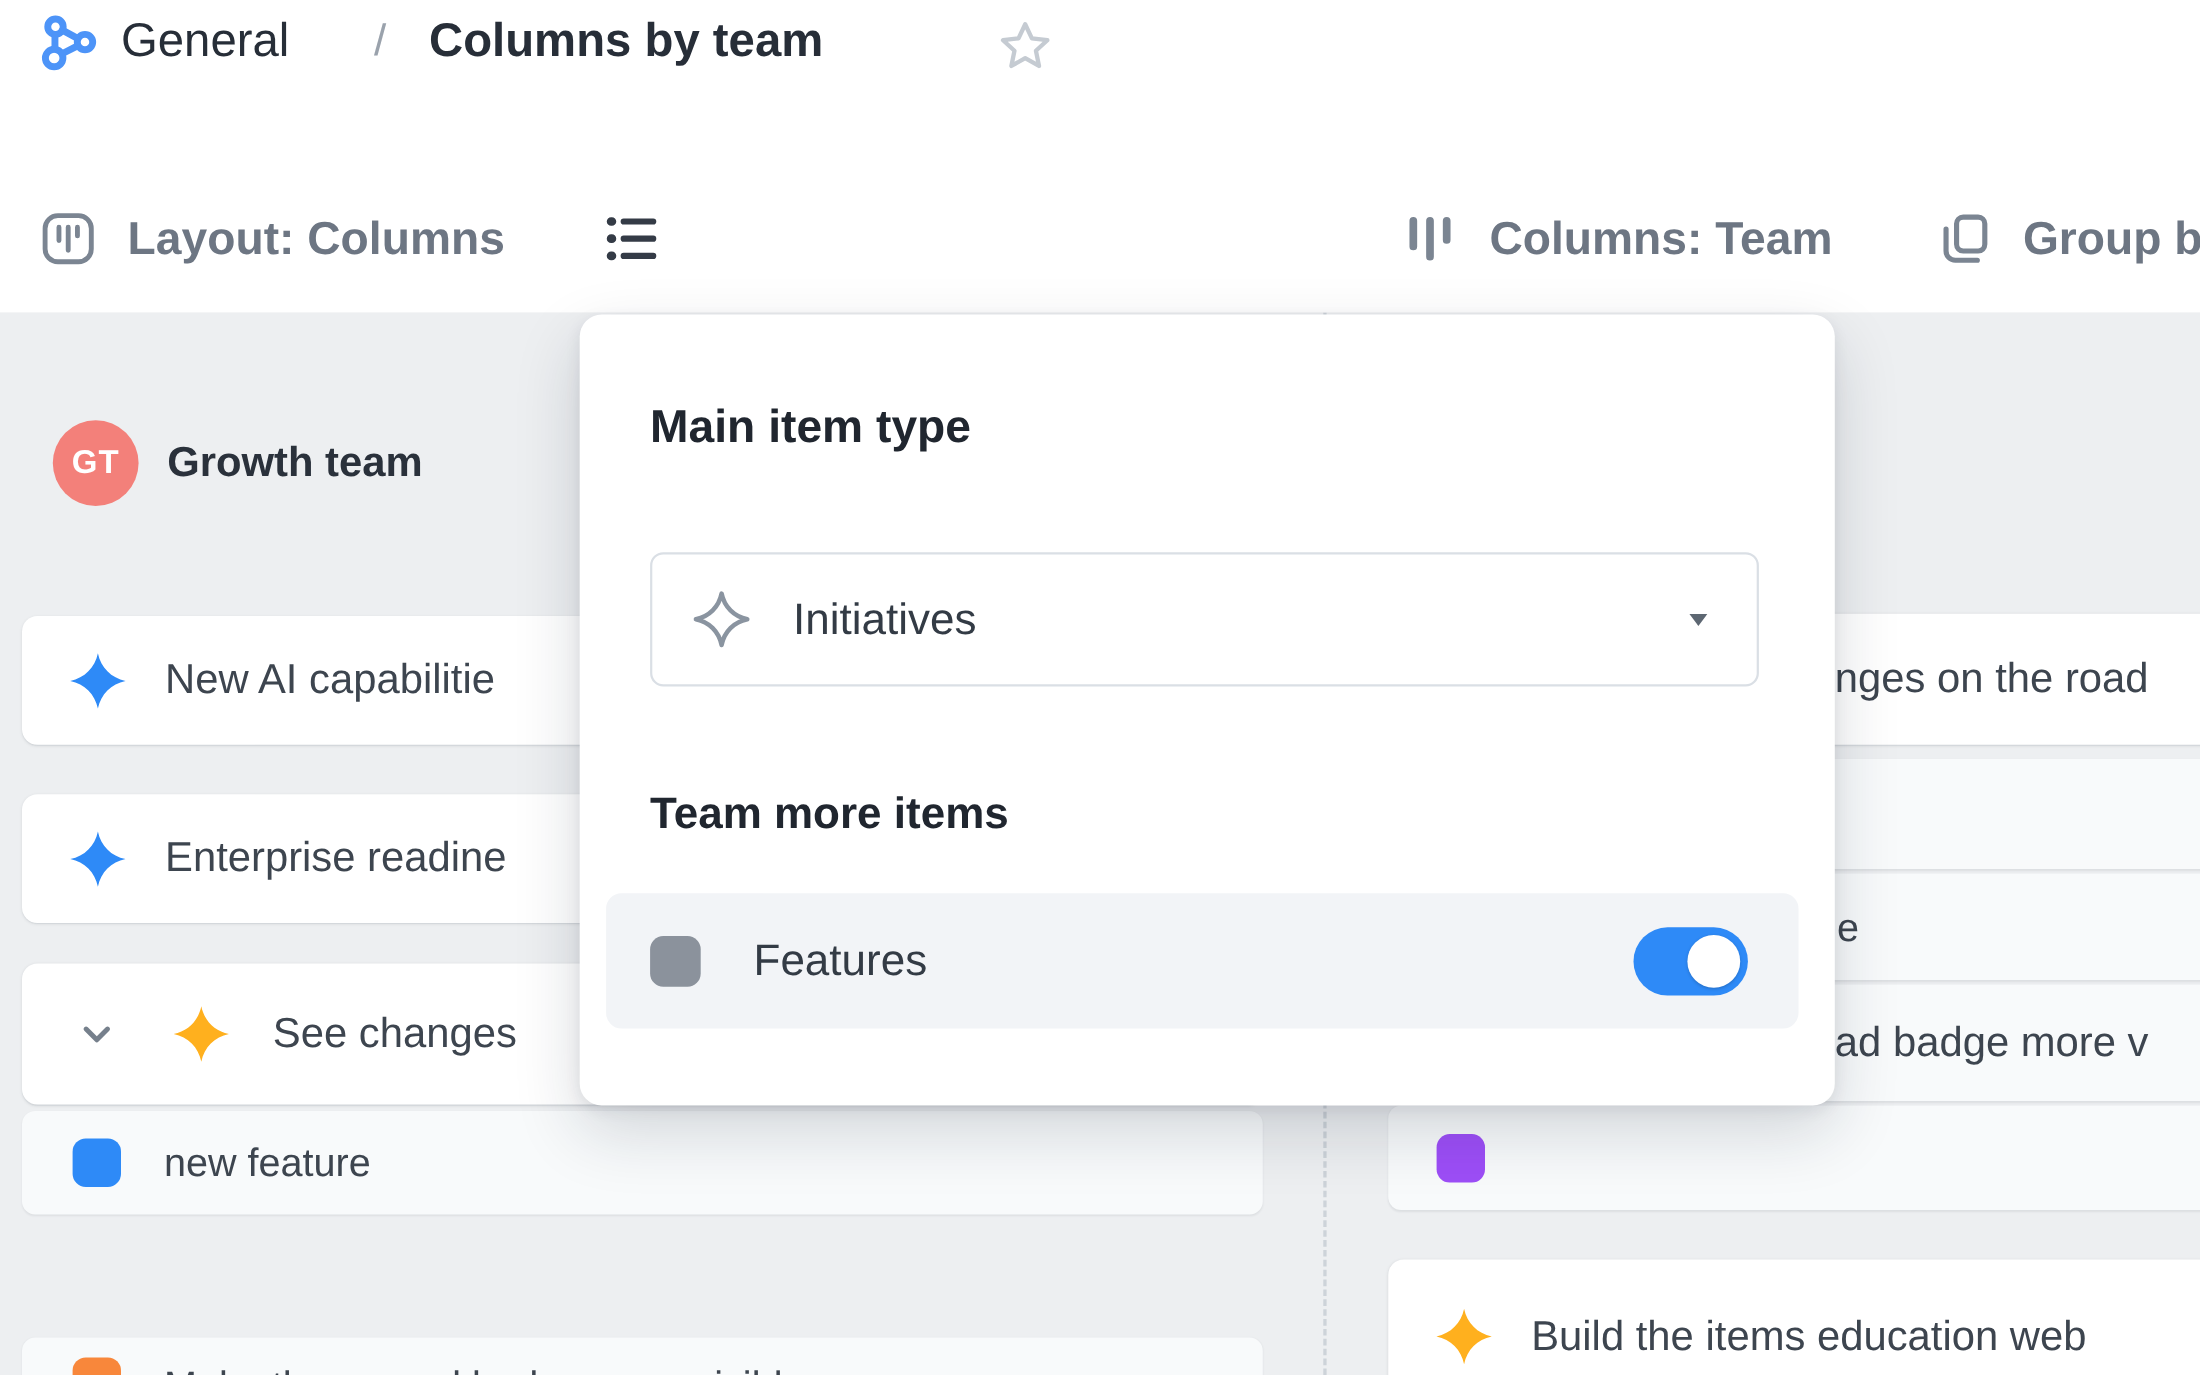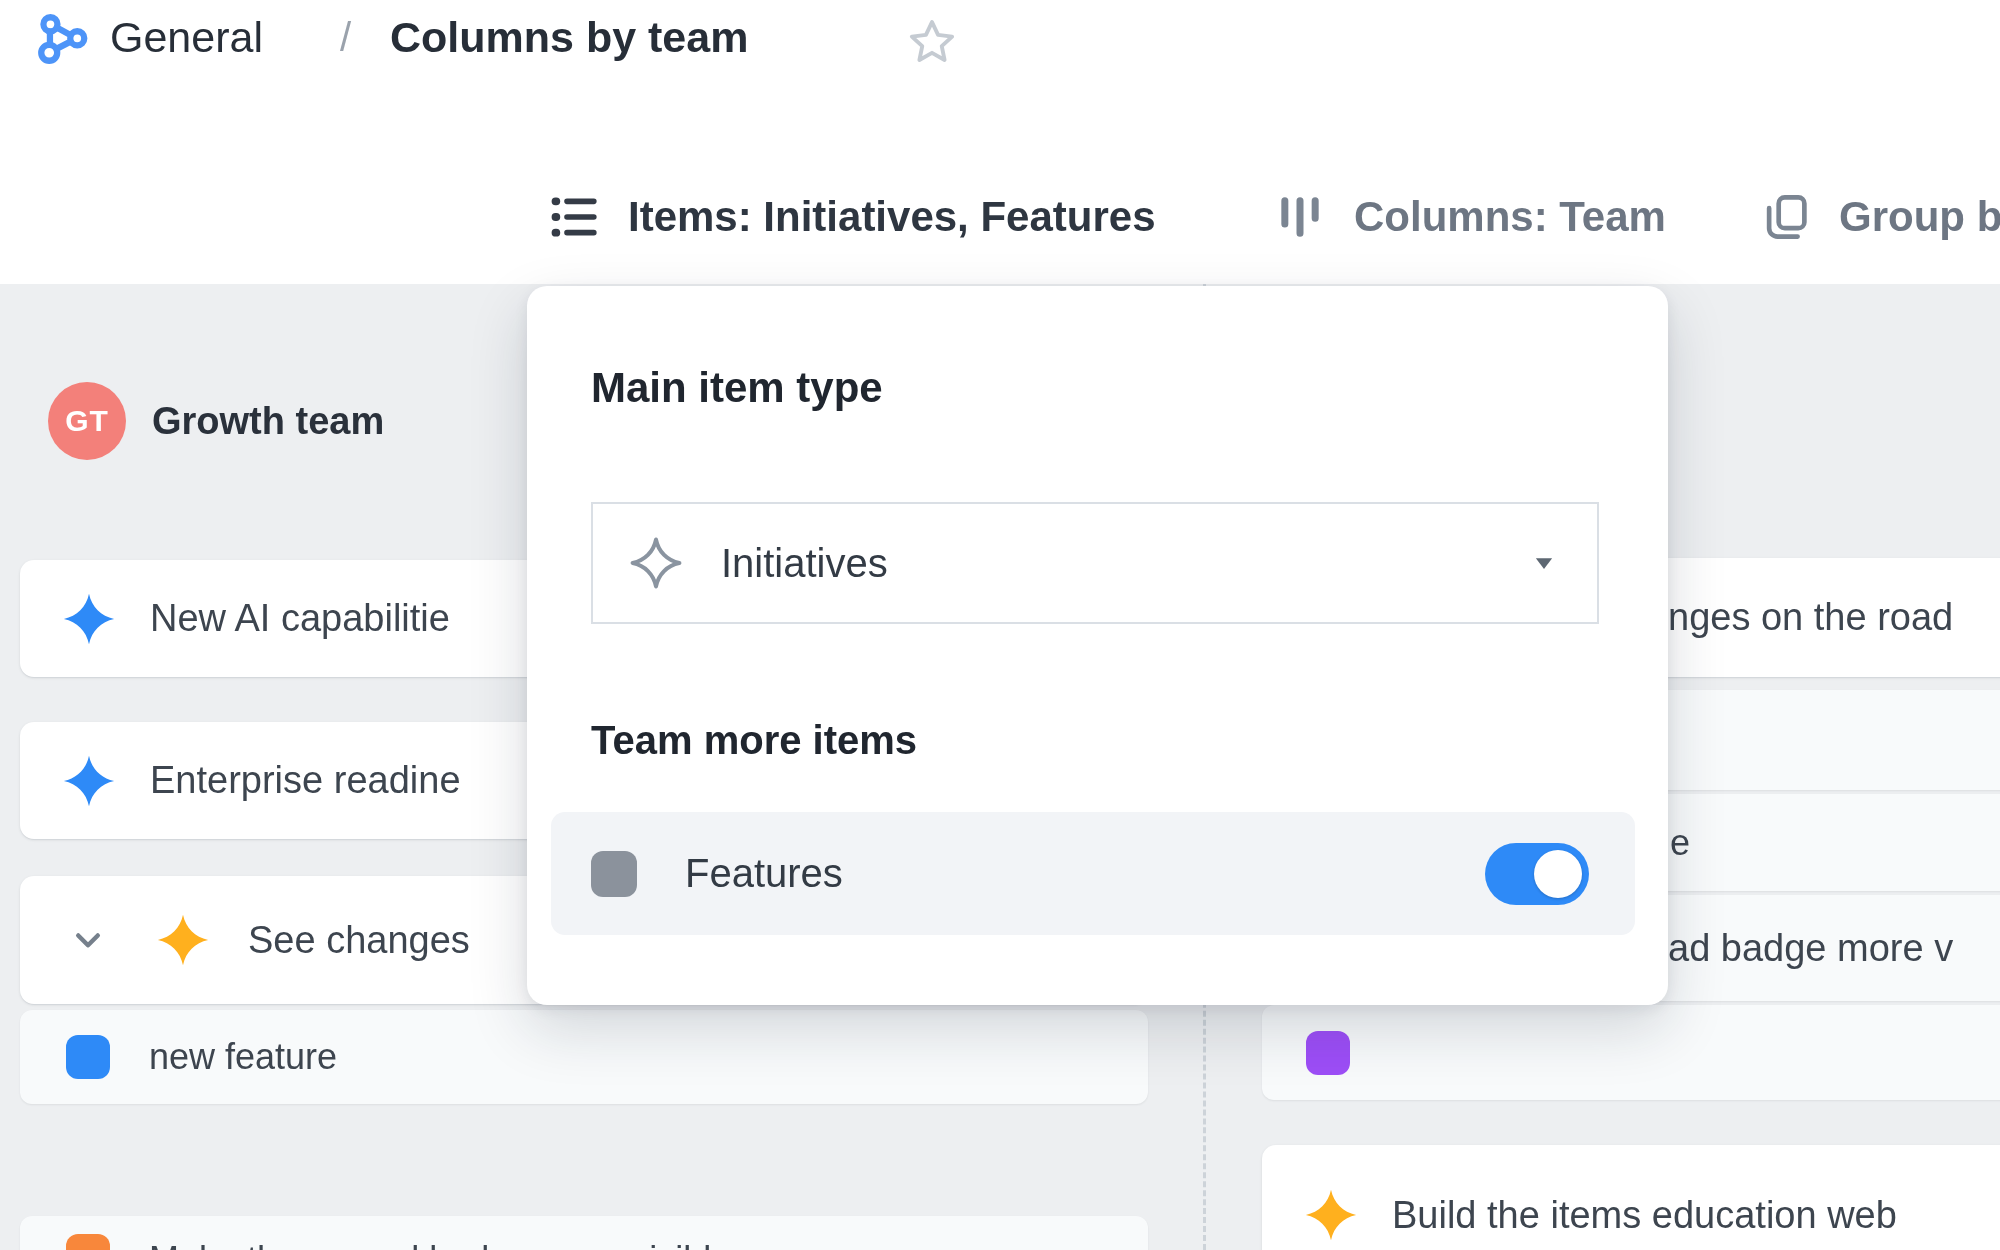--- a/index.html
+++ b/index.html
@@ -74,21 +74,21 @@
   #rf3 .row-title{margin-left:42px;}
   #rc2 .sparkle{margin-left:40px;color:#FFB01E;}
   #rc2 .card-title{margin-left:32px;}
 
   
   .popover{position:absolute;left:527px;top:286px;width:1141px;height:719px;background:#ffffff;
            border-radius:20px;z-index:40;
            box-shadow:0 24px 60px rgba(20,30,50,.16),0 4px 14px rgba(20,30,50,.08);}
   .pop-title{position:absolute;left:64px;top:78px;font-size:42px;font-weight:700;color:#20262f;}
   .select{position:absolute;left:64px;top:216px;width:1008px;height:122px;background:#ffffff;
-          border:2px solid #DADFE5;border-radius:0;display:flex;align-items:center;
+          border:2px solid #DADFE5;border-radius:12px;display:flex;align-items:center;
           box-sizing:border-box;cursor:pointer;}
   .select .sparkle-o{width:54px;height:54px;margin-left:36px;color:#8a94a0;flex:none;}
   .select .val{margin-left:38px;font-size:40px;color:#333b45;}
   .select .caret{margin-left:auto;margin-right:38px;width:30px;height:30px;flex:none;}
   .sub-title{position:absolute;left:64px;top:432px;font-size:40px;font-weight:700;color:#20262f;}
   .toggle-row{position:absolute;left:24px;top:526px;width:1084px;height:123px;background:#F2F4F7;
               border-radius:14px;display:flex;align-items:center;}
   .feat-ic{width:46px;height:46px;border-radius:12px;background:#8B929C;margin-left:40px;flex:none;}
   .feat-label{margin-left:48px;font-size:40px;color:#333b45;}
   .toggle{margin-left:auto;margin-right:46px;width:104px;height:62px;border-radius:31px;
@@ -111,28 +111,36 @@
   </div>
   <span class="bc-root">General</span>
   <span class="bc-sep">/</span>
   <span class="bc-cur">Columns by team</span>
   <span class="star">
     <svg viewBox="0 0 24 24" width="100%" height="100%" fill="none" stroke="#c5cbd2" stroke-width="1.8" stroke-linejoin="round">
       <path d="M12 2.8l2.8 5.9 6.5.8-4.8 4.4 1.3 6.4L12 17l-5.8 3.3 1.3-6.4-4.8-4.4 6.5-.8z"></path>
     </svg>
   </span>
 
+  <div class="tb" id="tb-layout">
+    <span class="ticon">
+      <svg viewBox="0 0 24 24" width="100%" height="100%" fill="none" stroke="#7b8592" stroke-width="1.9" stroke-linecap="round">
+        <rect x="3" y="3" width="18" height="18" rx="5"></rect>
+        <path d="M8.4 7.5v5.2M12 7.5v9M15.6 7.5v3.4"></path>
+      </svg>
+    </span>
+    <span>Layout: Columns</span>
+  </div>
   <div class="tb active" id="tb-items">
     <span class="ticon">
       <svg viewBox="0 0 24 24" width="100%" height="100%" fill="none" stroke="#343b46" stroke-linecap="round">
         <path stroke-width="2.4" d="M9 5.3h11.5M9 12h11.5M9 18.7h11.5"></path>
         <path stroke-width="3.4" d="M4.1 5.3h.3M4.1 12h.3M4.1 18.7h.3"></path>
       </svg>
     </span>
-    <span>Items: Initiatives, Features</span>
   </div>
   <div class="tb" id="tb-columns">
     <span class="ticon">
       <svg viewBox="0 0 24 24" width="100%" height="100%" fill="none" stroke="#7b8592" stroke-width="3" stroke-linecap="round">
         <path d="M5.5 5v10M12 5v14M18.5 5v7.5"></path>
       </svg>
     </span>
     <span>Columns: Team</span>
   </div>
   <div class="tb" id="tb-group">

